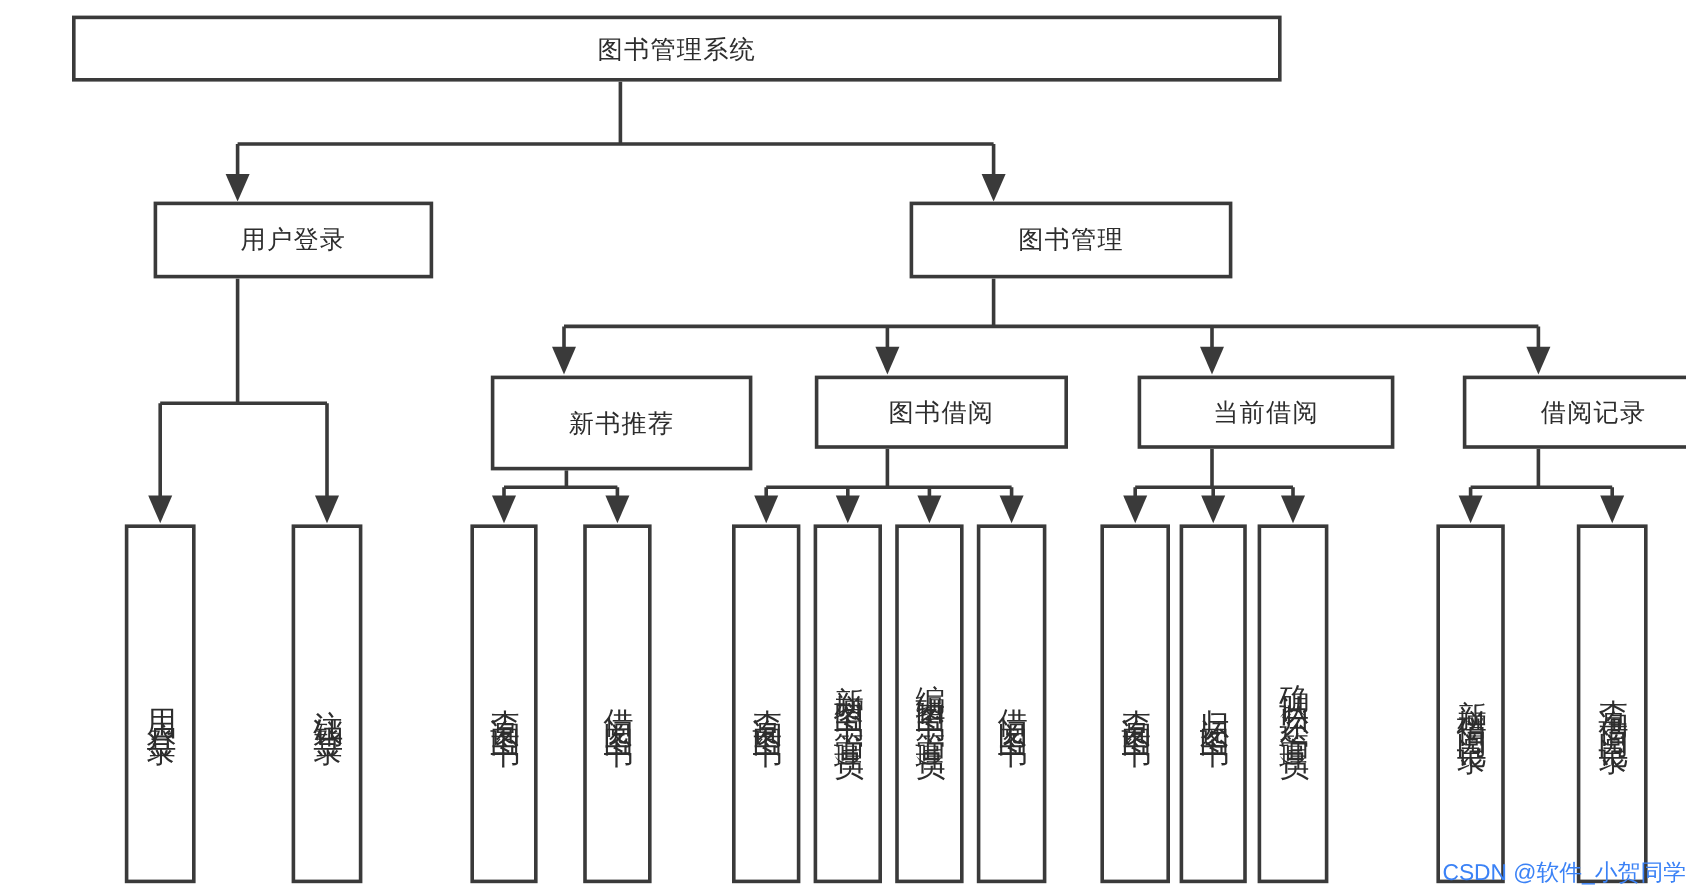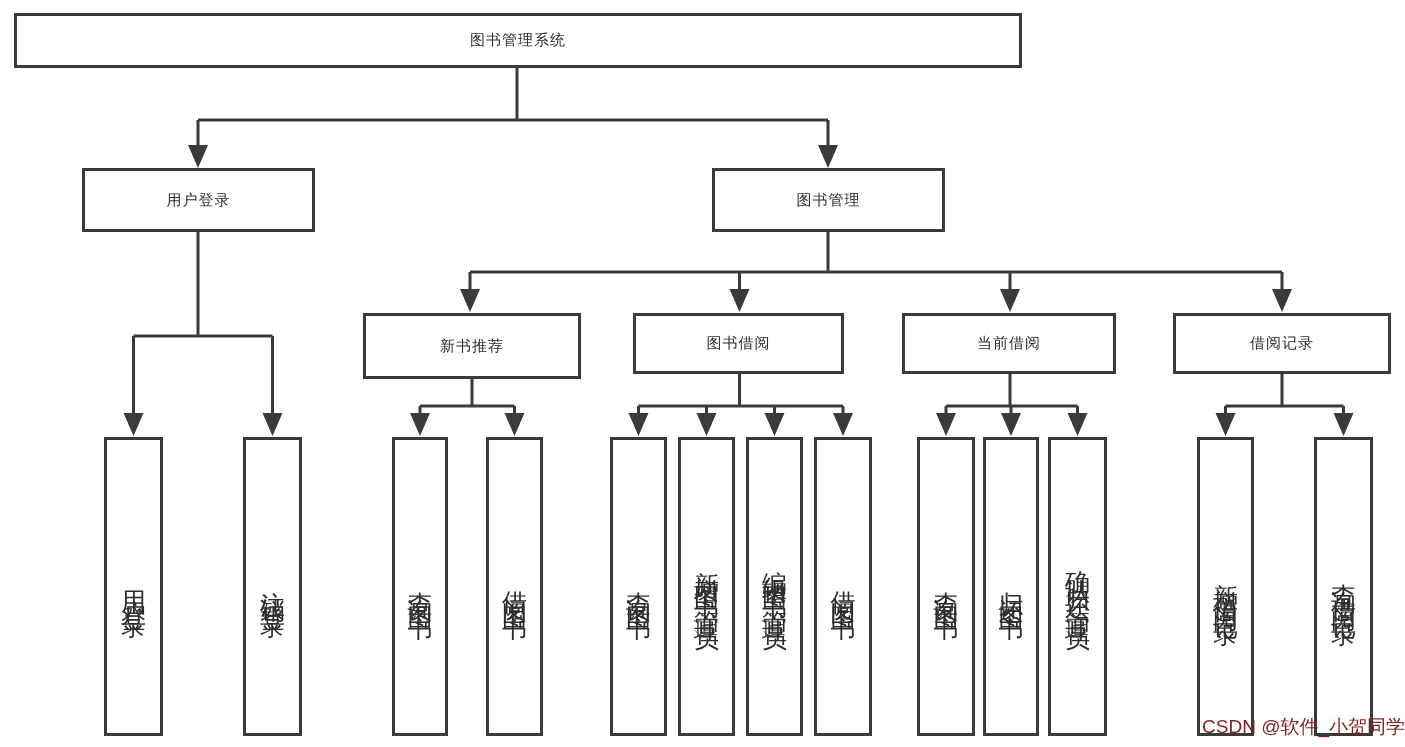--- a/index.html
+++ b/index.html
@@ -19,36 +19,36 @@
   .node {
     position: absolute;
     box-sizing: border-box;
     background: #ffffff;
     border: 3px solid #3a3a3a;
     display: flex;
     align-items: center;
     justify-content: center;
     color: #2d2d2d;
   }
-  .hnode { font-size: 15px; letter-spacing: 1px; }
+  .hnode { font-size: 21px; letter-spacing: 1px; margin-left: 46px; }
   .vnode span {
     writing-mode: vertical-rl;
     text-orientation: mixed;
     font-size: 25px;
     letter-spacing: 8px;
     line-height: 1;
     color: #2d2d2d;
   }
   .watermark {
     position: absolute;
     left: 1186px;
     top: 714px;
     width: 219px;
     font-size: 19px;
-    color: #7f1d1d;
+    color: #3b82f6;
     white-space: nowrap;
     text-align: right;
   }
 </style>
 </head>
 <body>
 
 <div class="stage">
 
   <svg class="wires" width="1405" height="747" viewBox="0 0 1405 747" xmlns="http://www.w3.org/2000/svg">
@@ -94,25 +94,25 @@
     </g>
   </svg>
 
   <div class="node hnode" style="left:14px; top:13px; width:1008px; height:55px;">
     <span>图书管理系统</span>
   </div>
 
   <div class="node hnode" style="left:82px; top:168px; width:233px; height:64px;">
     <span>用户登录</span>
   </div>
-  <div class="node hnode" style="left:712px; top:168px; width:233px; height:64px;">
+  <div class="node hnode" style="left:712px; top:168px; width:269px; height:64px;">
     <span>图书管理</span>
   </div>
 
-  <div class="node hnode" style="left:363px; top:313px; width:218px; height:66px;">
+  <div class="node hnode" style="left:363px; top:313px; width:218px; height:79px;">
     <span>新书推荐</span>
   </div>
   <div class="node hnode" style="left:633px; top:313px; width:211px; height:61px;">
     <span>图书借阅</span>
   </div>
   <div class="node hnode" style="left:902px; top:313px; width:214px; height:61px;">
     <span>当前借阅</span>
   </div>
   <div class="node hnode" style="left:1173px; top:313px; width:218px; height:61px;">
     <span>借阅记录</span>

